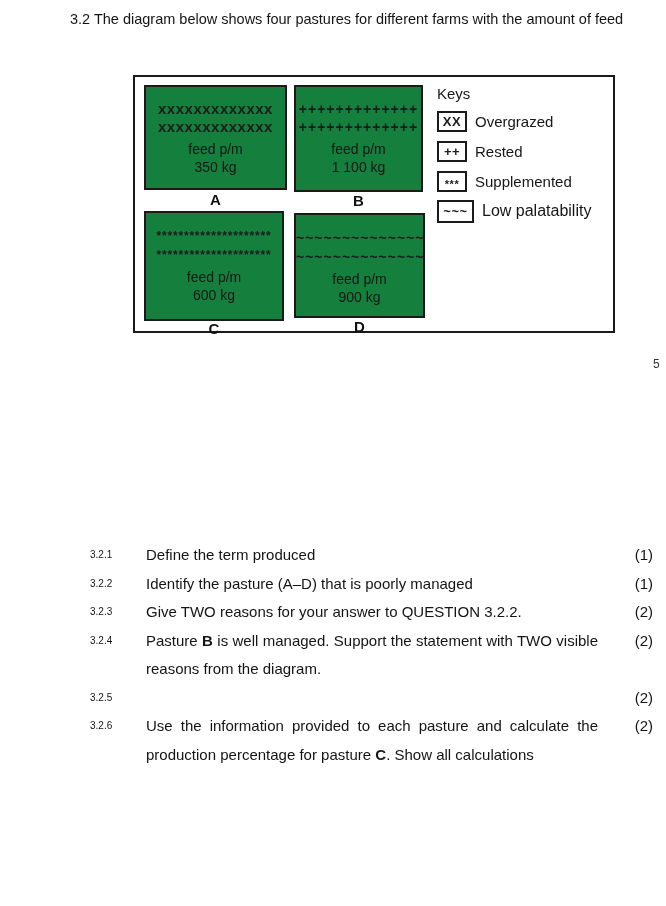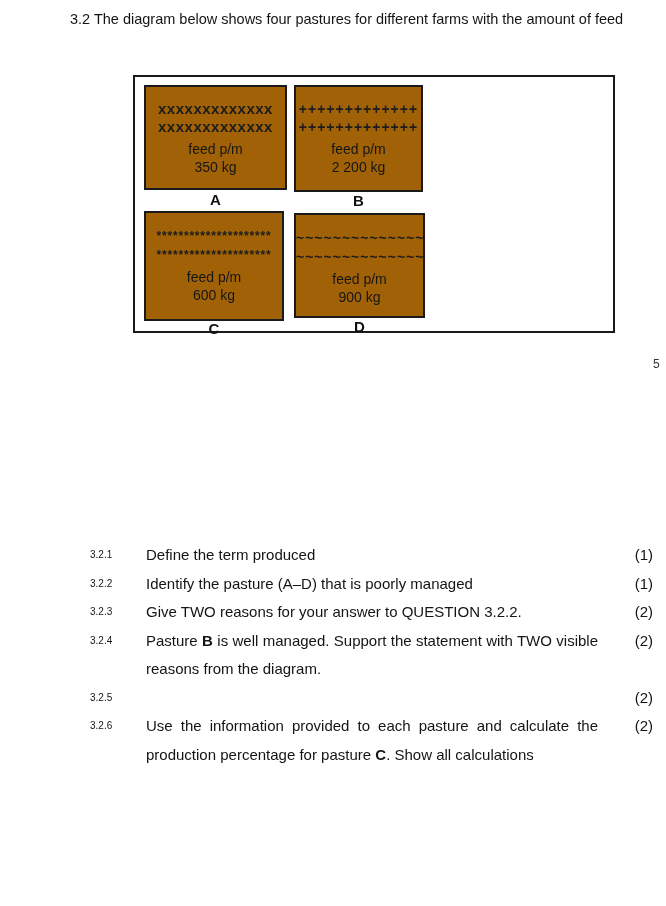--- a/index.html
+++ b/index.html
@@ -32,21 +32,21 @@
     top: 75px;
     width: 482px;
     height: 258px;
     border: 2px solid #1a1a1a;
     background: #ffffff;
   }
 
   .pbox {
     position: absolute;
     border: 2px solid #1a1a1a;
-    background: #a16207;
+    background: #15803d;
     text-align: center;
     padding-top: 13px;
   }
   .pbox-a { left: 9px;  top: 8px;   width: 143px; height: 105px; }
   .pbox-b { left: 159px; top: 8px;  width: 129px; height: 107px; }
   .pbox-c { left: 9px;  top: 134px; width: 140px; height: 110px; }
   .pbox-d { left: 159px; top: 136px; width: 131px; height: 105px; }
 
   .sym { font-weight: bold; line-height: 18px; white-space: nowrap; overflow: hidden; }
   .sym-x { font-size: 15px; letter-spacing: 0.5px; }
@@ -142,21 +142,21 @@
         <div>feed p/m</div>
         <div>350 kg</div>
       </div>
     </div>
 
     <div class="pbox pbox-b">
       <div class="sym sym-plus">+++++++++++++</div>
       <div class="sym sym-plus">+++++++++++++</div>
       <div class="feed">
         <div>feed p/m</div>
-        <div>2 200 kg</div>
+        <div>1 100 kg</div>
       </div>
     </div>
 
     <div class="pbox pbox-c">
       <div class="sym sym-star">*********************</div>
       <div class="sym sym-star">*********************</div>
       <div class="feed">
         <div>feed p/m</div>
         <div>600 kg</div>
       </div>
@@ -169,20 +169,43 @@
         <div>feed p/m</div>
         <div>900 kg</div>
       </div>
     </div>
 
     <div class="plabel plabel-a">A</div>
     <div class="plabel plabel-b">B</div>
     <div class="plabel plabel-c">C</div>
     <div class="plabel plabel-d">D</div>
 
+    <div class="keys">
+      <div class="keys-title">Keys</div>
+
+      <div class="key-item">
+        <span class="key-sym">XX</span>
+        <span class="key-label">Overgrazed</span>
+      </div>
+
+      <div class="key-item">
+        <span class="key-sym">++</span>
+        <span class="key-label">Rested</span>
+      </div>
+
+      <div class="key-item">
+        <span class="key-sym key-sym-sup">***</span>
+        <span class="key-label">Supplemented</span>
+      </div>
+
+      <div class="key-item key-item-wave">
+        <span class="key-sym key-sym-wave">~~~</span>
+        <span class="key-label">Low palatability</span>
+      </div>
+    </div>
   </div>
 
   <div class="margin-num">5</div>
 
   <div class="questions">
 
     <div class="qrow">
       <span class="qnum">3.2.1</span>
       <span class="qtext">Define the term produced</span>
       <span class="qmarks">(1)</span>

